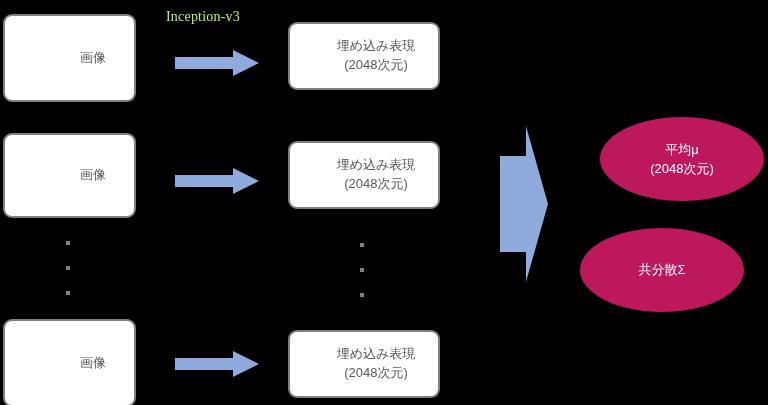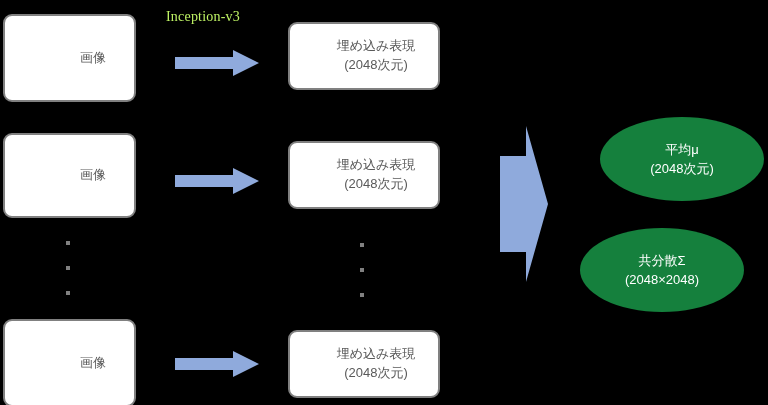--- a/index.html
+++ b/index.html
@@ -93,21 +93,21 @@
     left: 498px;
     top: 126px;
     width: 50px;
     height: 156px;
   }
 
   
   .ellipse {
     position: absolute;
     box-sizing: border-box;
-    background: #15803d;
+    background: #be185d;
     border-radius: 50%;
     display: flex;
     flex-direction: column;
     align-items: center;
     justify-content: center;
     color: #FFFFFF;
     font-size: 13px;
     text-align: center;
     line-height: 1.5;
   }
@@ -177,16 +177,15 @@
       <polygon points="2,30 28,30 28,0 50,78 28,156 28,126 2,126" fill="#8FAADC"></polygon>
     </svg>
   </div>
 
   <div class="ellipse el1">
     <span class="line">平均μ</span>
     <span class="line">(2048次元)</span>
   </div>
   <div class="ellipse el2">
     <span class="line">共分散Σ</span>
-    <span class="line">(2048×2048)</span>
   </div>
 
 </div>
 
 </body></html>

